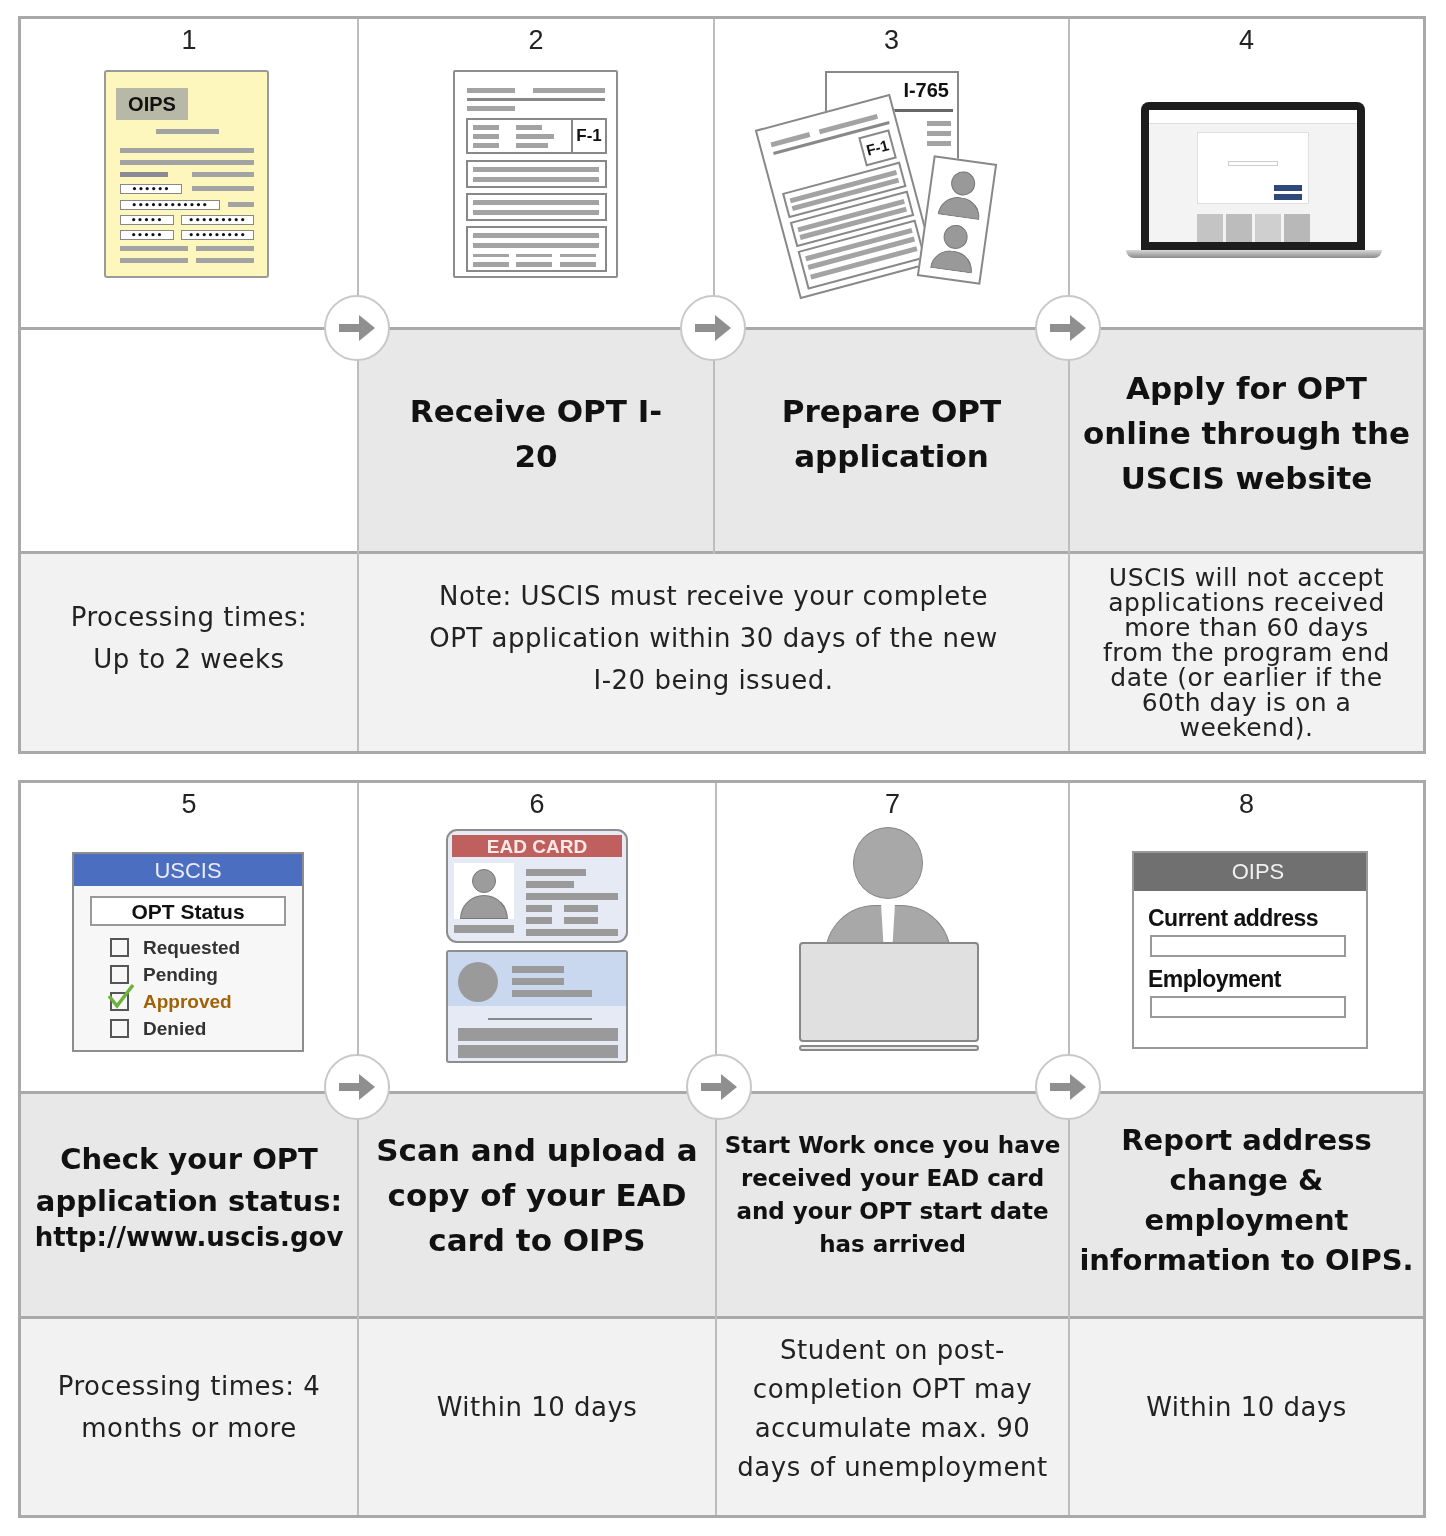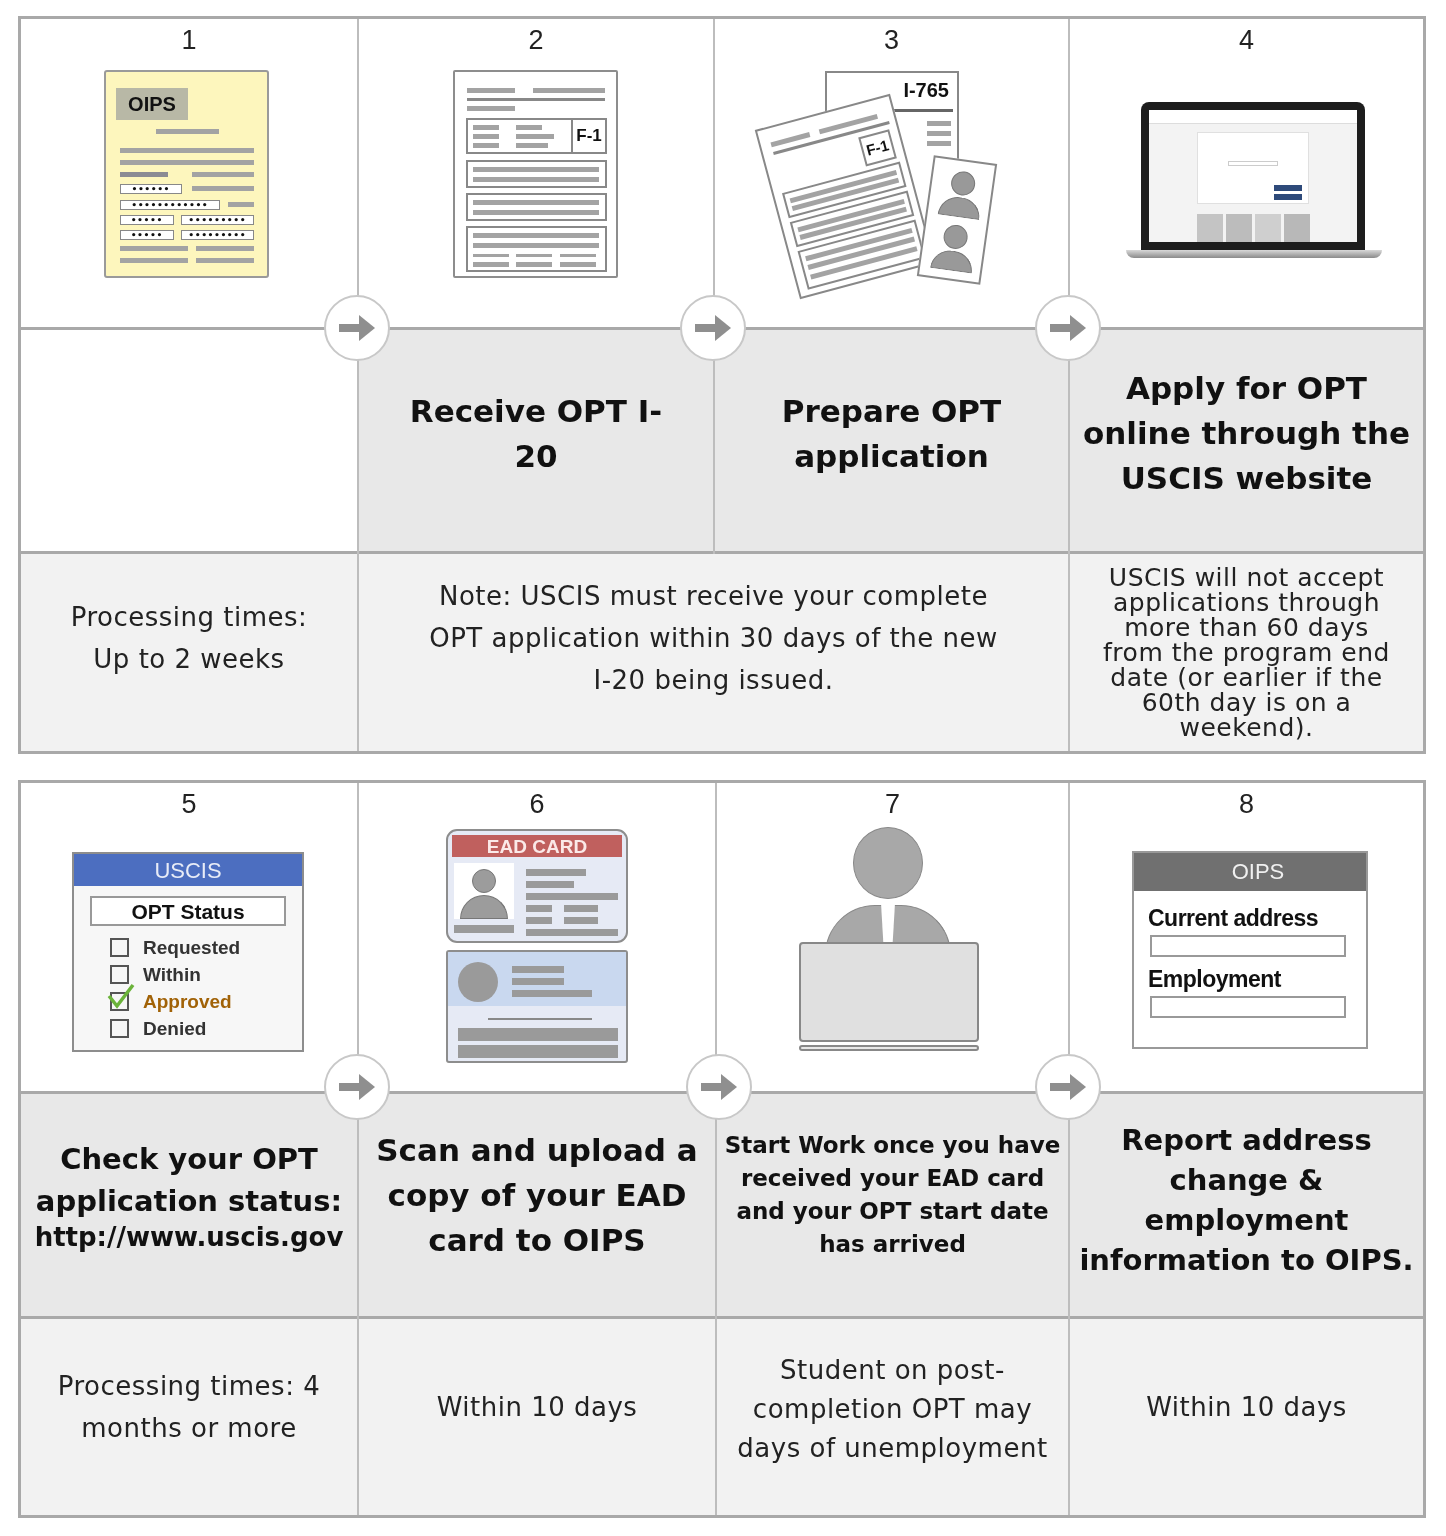--- a/index.html
+++ b/index.html
@@ -205,21 +205,21 @@
   <div class="cell note-cell" style="left:338px;top:535px;width:709px;height:197px;">
     <div class="note" style="margin-top:-30px;">
       <div>Note: USCIS must receive your complete</div>
         <div>OPT application within 30 days of the new</div>
         <div>I-20 being issued.</div>
     </div>
   </div>
   <div class="cell note-cell" style="left:1049px;top:535px;width:353px;height:197px;">
     <div class="note tight">
       <div>USCIS will not accept</div>
-        <div>applications through</div>
+        <div>applications received</div>
         <div>more than 60 days</div>
         <div>from the program end</div>
         <div>date (or earlier if the</div>
         <div>60th day is on a</div>
         <div>weekend).</div>
     </div>
   </div>
 
   <div class="vline" style="left:336px;top:0;height:732px;"></div>
   <div class="vline" style="left:692px;top:0;height:535px;"></div>
@@ -253,21 +253,21 @@
     <div class="illus" style="left:51px;top:69px;width:232px;height:200px;background:#f7f7f7;border:2px solid #8d8d8d;">
       <div style="position:absolute;left:0;top:0;right:0;height:32px;background:#4c6ec0;color:#e8ecf7;font:22px 'Liberation Sans',sans-serif;line-height:34px;text-align:center;">USCIS</div>
       <div style="position:absolute;left:16px;top:42px;width:196px;height:30px;background:#fff;border:2px solid #999;font:bold 21px 'Liberation Sans',sans-serif;line-height:27px;text-align:center;color:#111;">OPT Status</div>
       <div style="position:absolute;left:36px;top:80px;">
         <div style="display:flex;align-items:center;height:27px;">
             <span style="display:inline-block;width:19px;height:19px;border:2px solid #555;margin-right:14px;"></span>
             <span style="font:bold 19px 'Liberation Sans',sans-serif;color:#333;">Requested</span>
           </div>
         <div style="display:flex;align-items:center;height:27px;">
             <span style="display:inline-block;width:19px;height:19px;border:2px solid #555;margin-right:14px;"></span>
-            <span style="font:bold 19px 'Liberation Sans',sans-serif;color:#333;">Within</span>
+            <span style="font:bold 19px 'Liberation Sans',sans-serif;color:#333;">Pending</span>
           </div>
         <div style="display:flex;align-items:center;height:27px;position:relative;">
             <span style="display:inline-block;width:19px;height:19px;border:2px solid #555;margin-right:14px;"></span>
           <svg style="position:absolute;left:-4px;top:-6px;" width="30" height="28" viewBox="0 0 30 28">
               <polyline points="3,14 11,24 27,3" fill="none" stroke="#6bb33a" stroke-width="3.5"></polyline>
             </svg>
           <span style="font:bold 19px 'Liberation Sans',sans-serif;color:#a16207;">Approved</span>
           </div>
         <div style="display:flex;align-items:center;height:27px;">
             <span style="display:inline-block;width:19px;height:19px;border:2px solid #555;margin-right:14px;"></span>
@@ -375,20 +375,21 @@
         <div>months or more</div>
     </div>
   </div>
   <div class="cell note-cell" style="left:338px;top:536px;width:356px;height:196px;">
     <div class="note" style="margin-top:-20px;">Within 10 days</div>
   </div>
   <div class="cell note-cell" style="left:696px;top:536px;width:351px;height:196px;">
     <div class="note" style="line-height:39px;margin-top:-16px;">
       <div>Student on post-</div>
         <div>completion OPT may</div>
+        <div>accumulate max. 90</div>
         <div>days of unemployment</div>
     </div>
   </div>
   <div class="cell note-cell" style="left:1049px;top:536px;width:353px;height:196px;">
     <div class="note" style="margin-top:-20px;">Within 10 days</div>
   </div>
 
   <div class="vline" style="left:336px;top:0;height:732px;"></div>
   <div class="vline" style="left:694px;top:0;height:732px;"></div>
   <div class="vline" style="left:1047px;top:0;height:732px;"></div>

